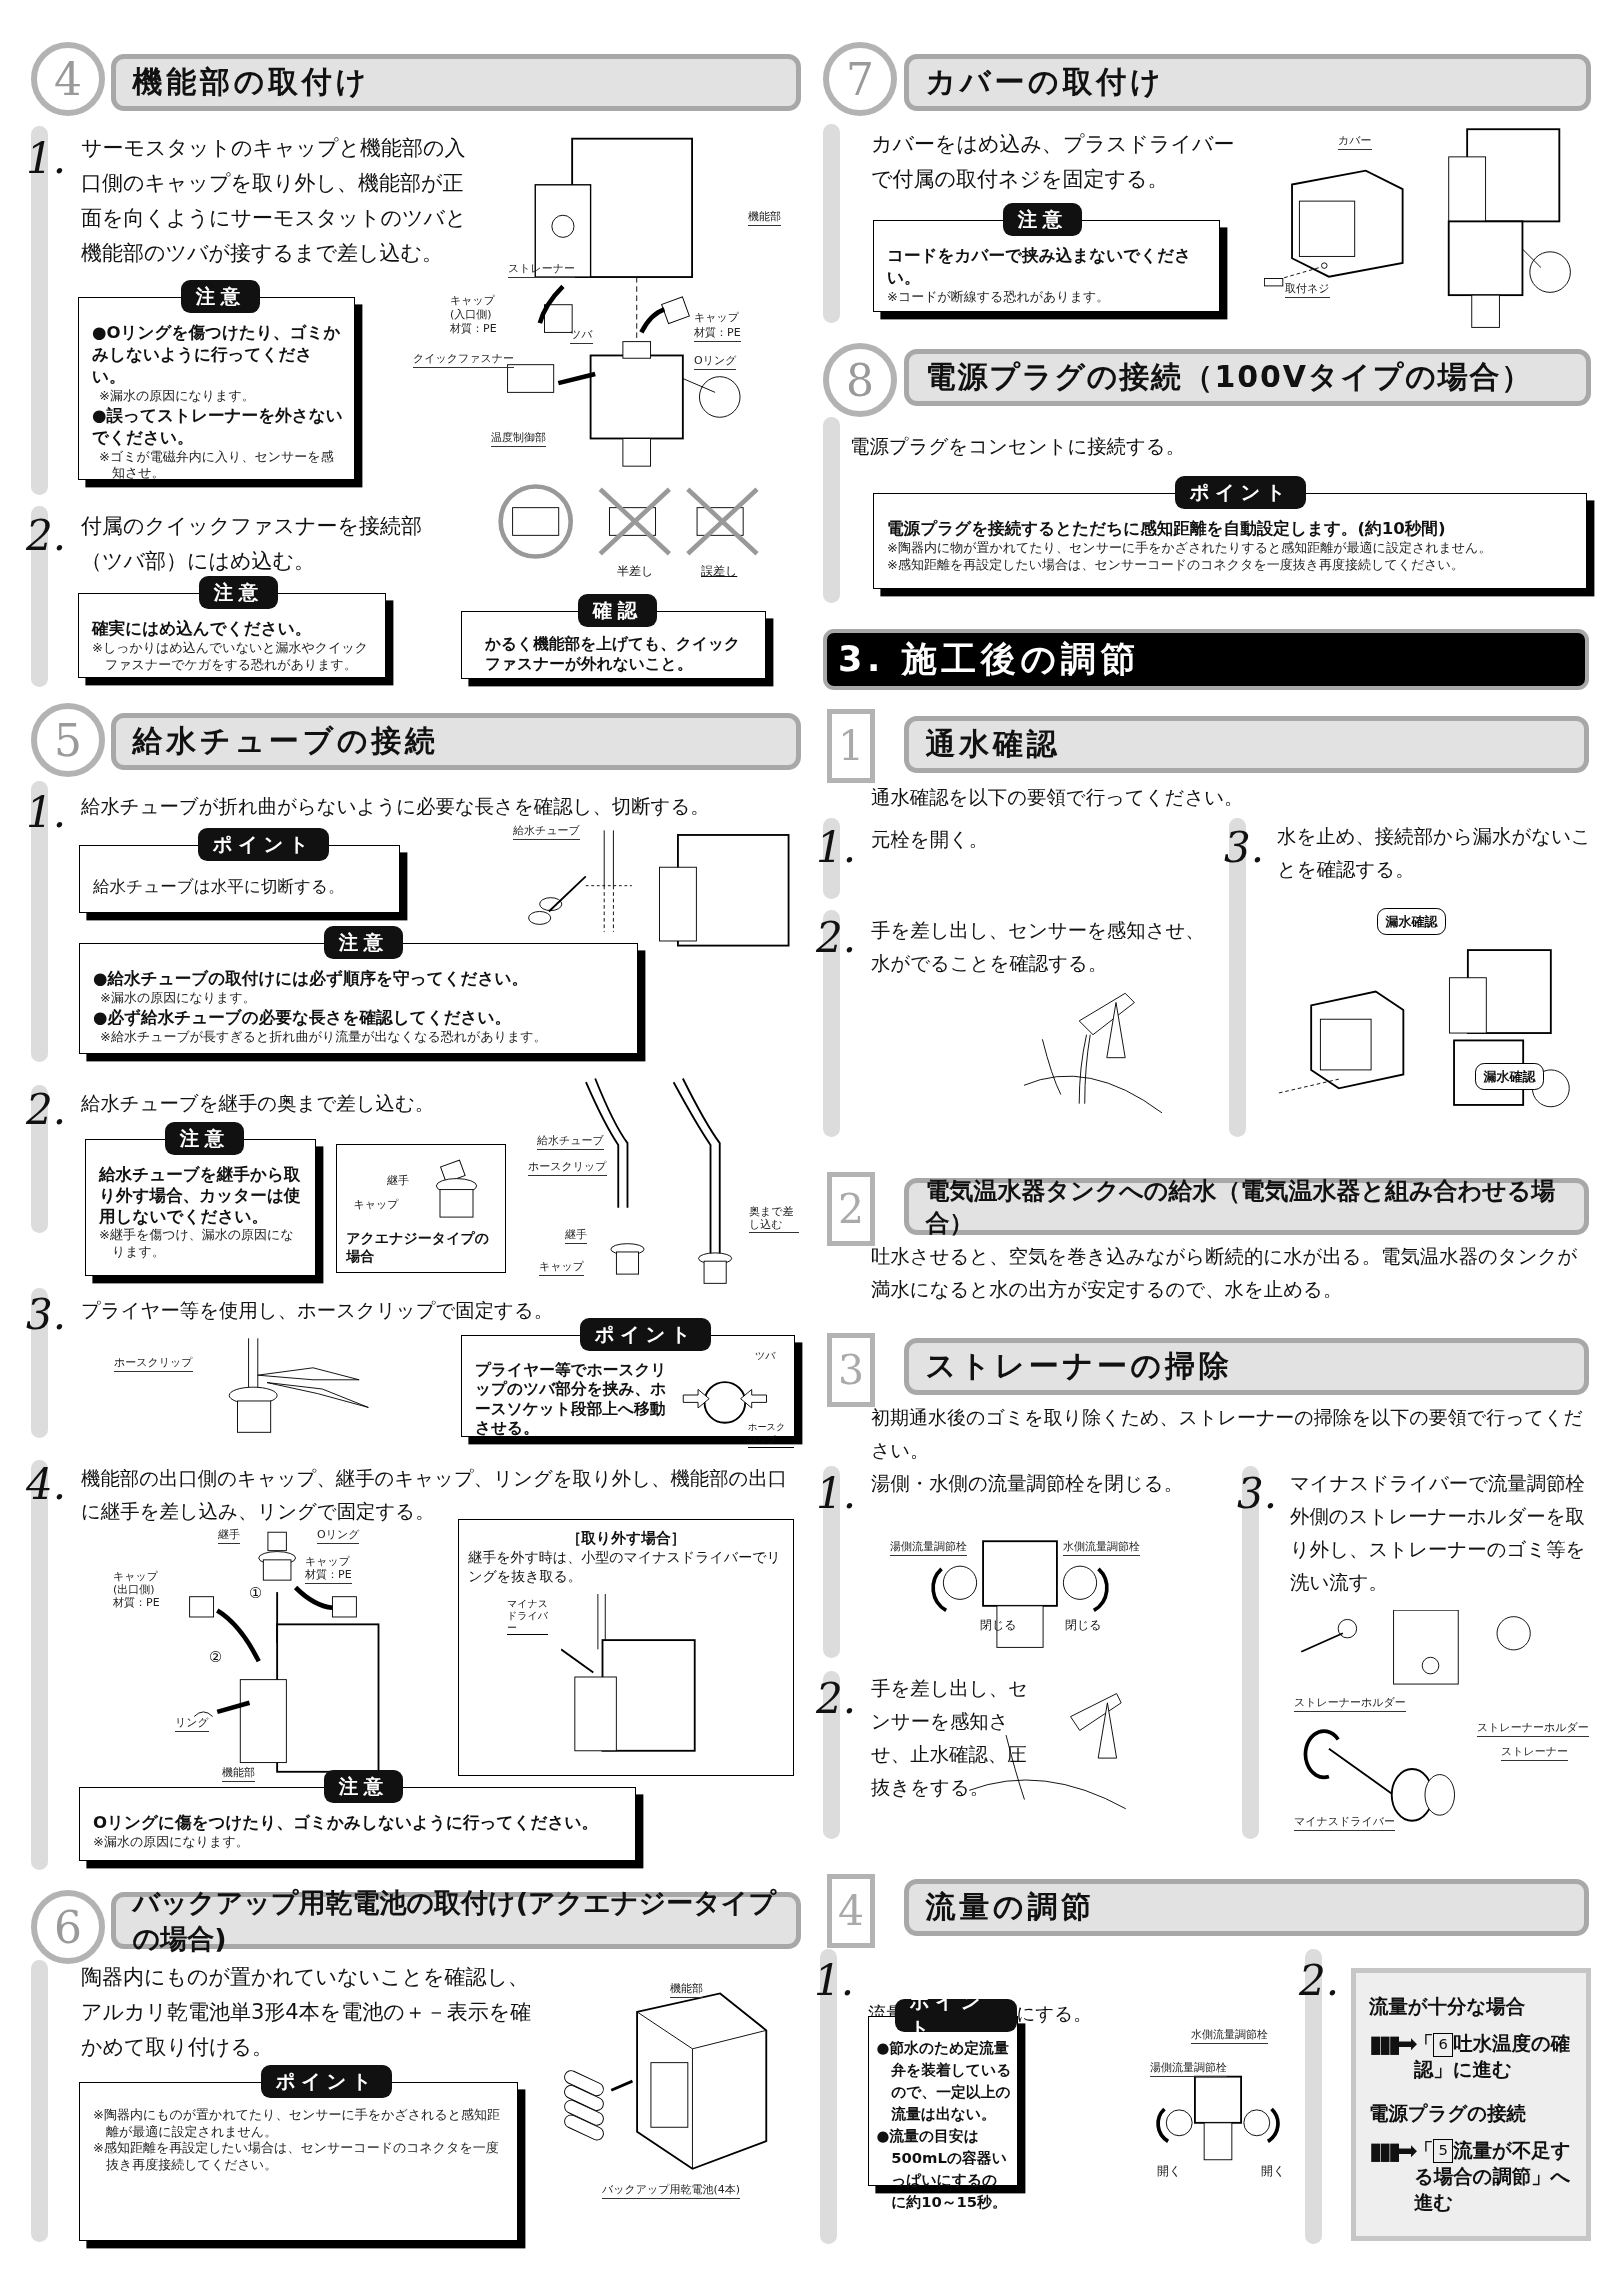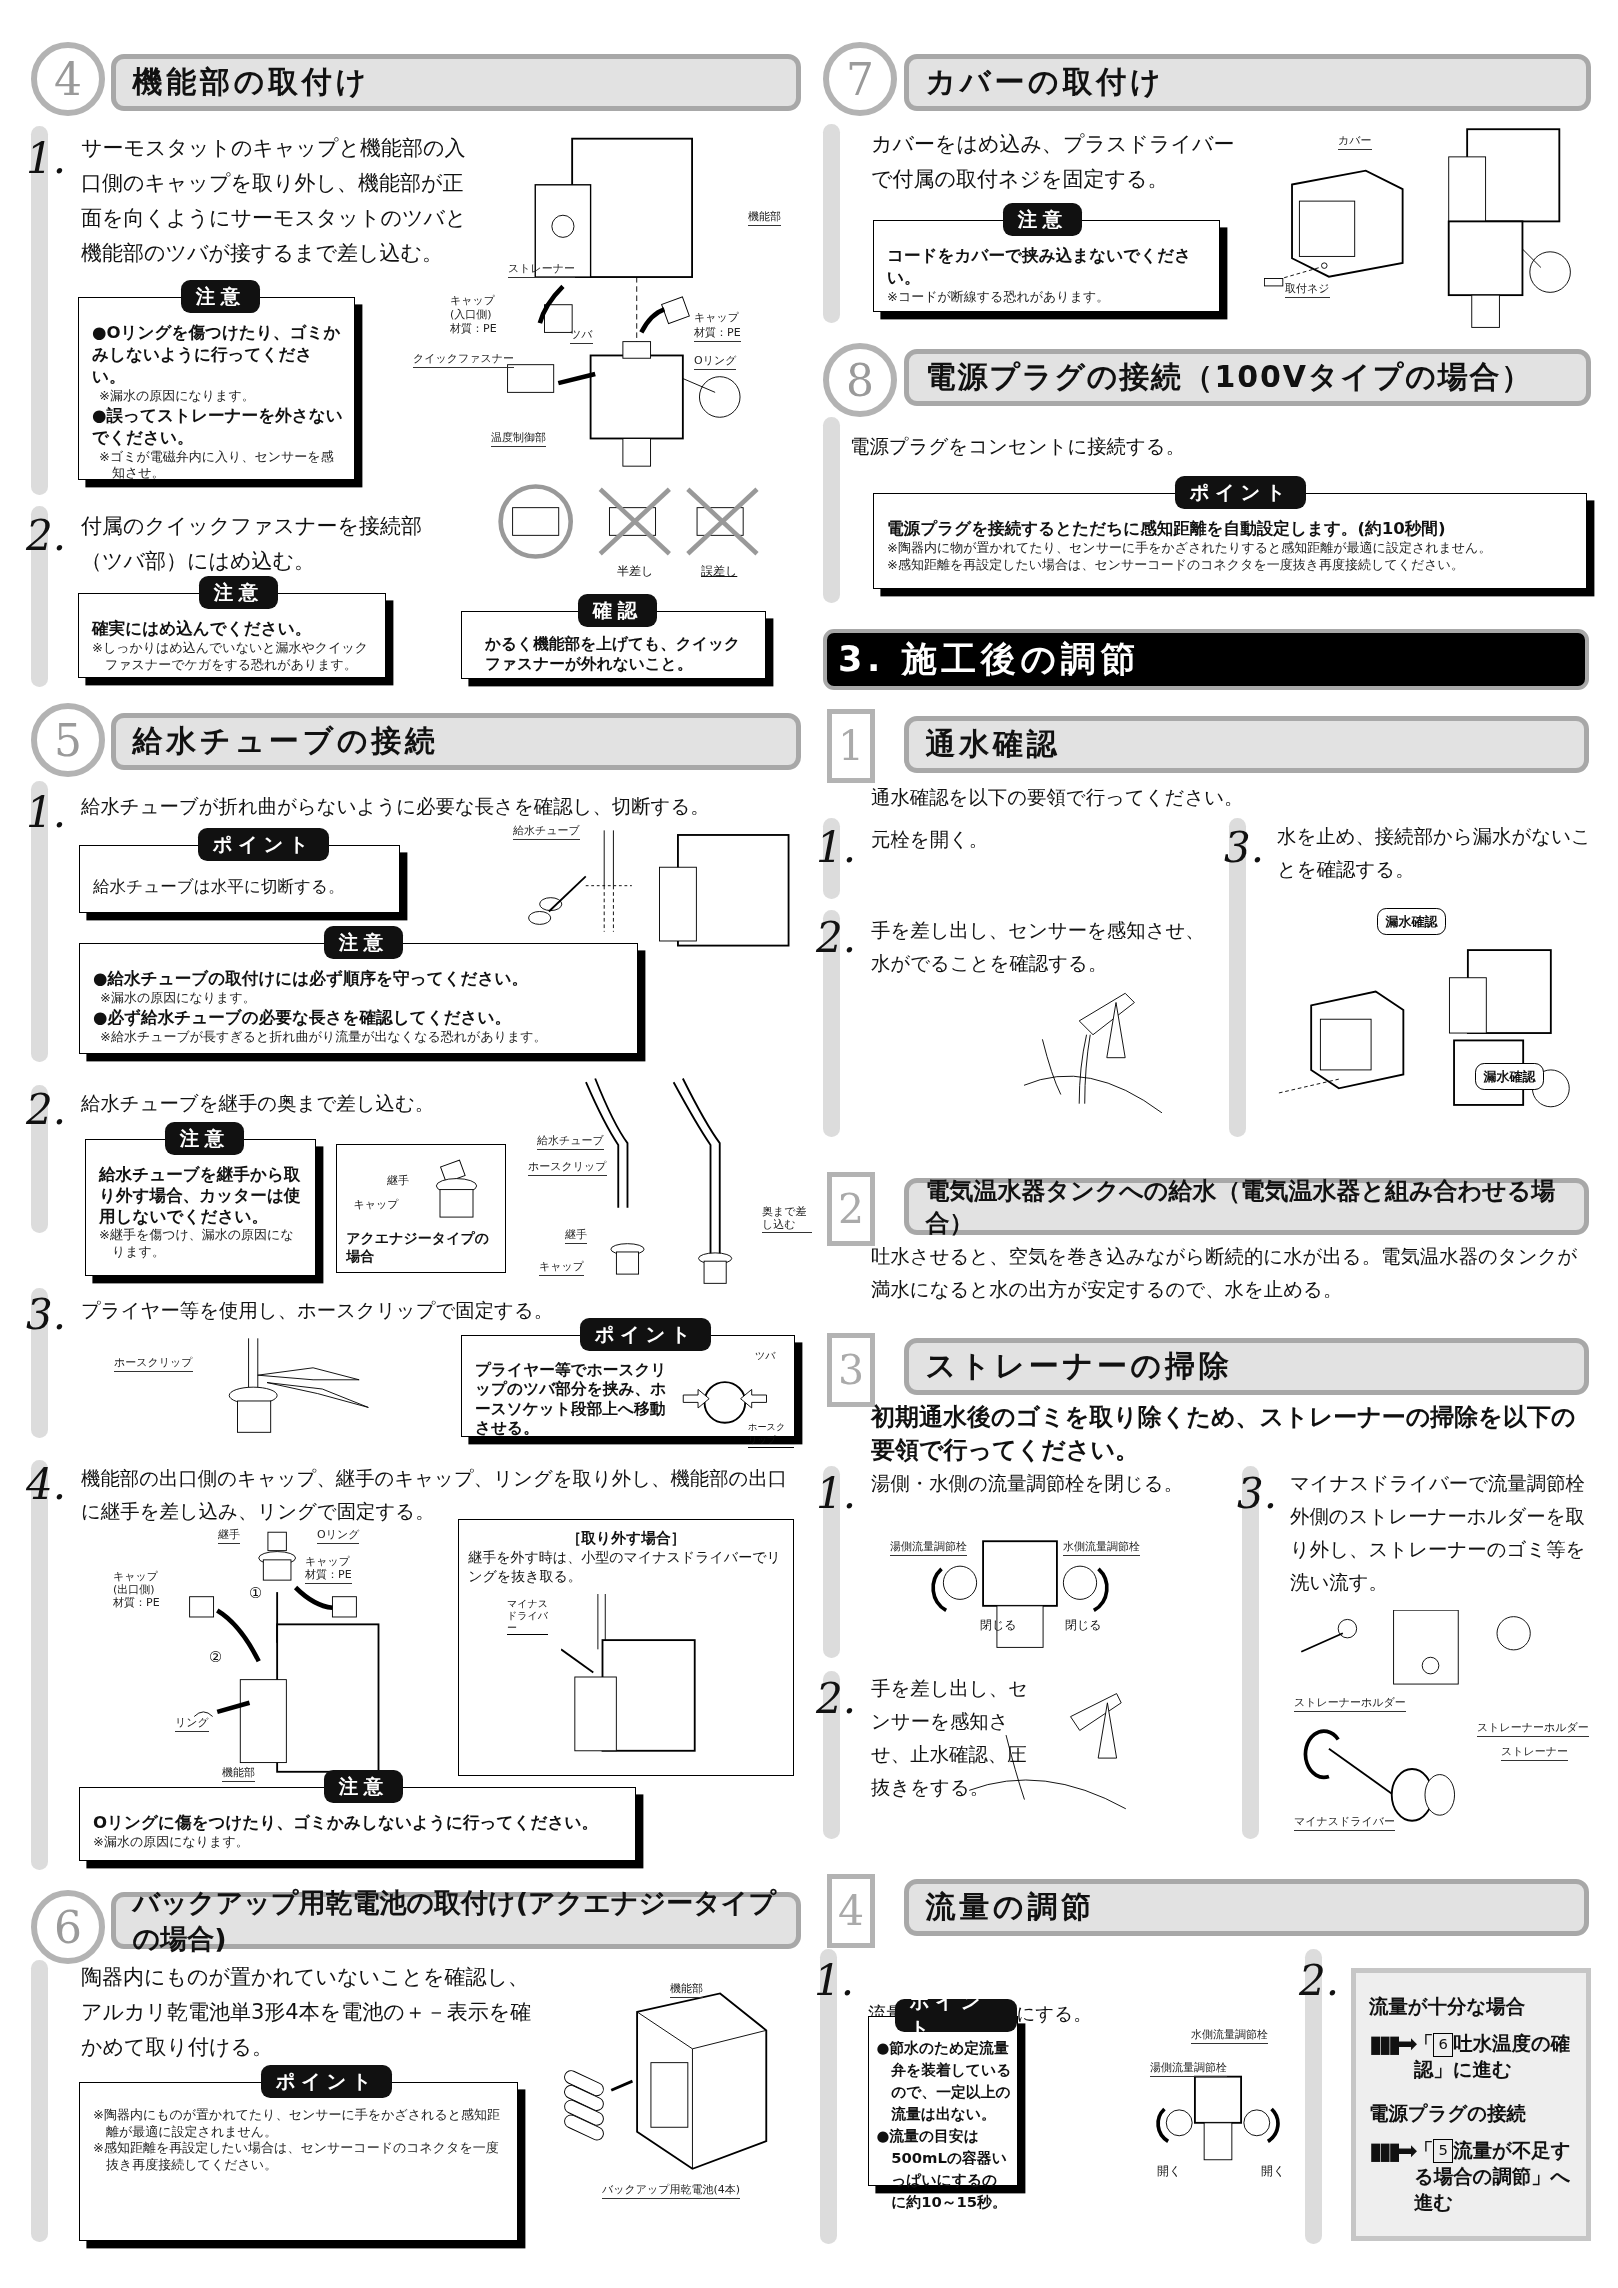--- a/index.html
+++ b/index.html
@@ -225,21 +225,21 @@
     <path d="M170 10 Q195 60 210 80 L210 200" fill="none" stroke="#000" stroke-width="2"></path>
     <path d="M160 14 Q185 60 200 82 L200 200" fill="none" stroke="#000" stroke-width="2"></path>
     <ellipse cx="205" cy="205" rx="18" ry="6" fill="#fff" stroke="#000"></ellipse>
     <rect x="193" y="208" width="24" height="24" fill="#fff" stroke="#000"></rect>
   </svg>
 </div>
 <div class="lbl" style="left:537px;top:1133px;">給水チューブ</div>
 <div class="lbl" style="left:528px;top:1159px;">ホースクリップ</div>
 <div class="lbl" style="left:565px;top:1227px;">継手</div>
 <div class="lbl" style="left:539px;top:1259px;">キャップ</div>
-<div class="lbl" style="left:749px;top:1205px;width:50px;white-space:normal;line-height:13px;margin-left:13px;">奥まで差し込む</div>
+<div class="lbl" style="left:749px;top:1205px;width:50px;white-space:normal;line-height:13px;">奥まで差し込む</div>
 
 <div class="step-bar" style="left:31px;top:1288px;height:150px;"></div>
 <div class="step-num" style="left:26px;top:1294px;">3.</div>
 <div class="body-text" style="left:81px;top:1294px;width:554px;font-size:19.4px;">プライヤー等を使用し、ホースクリップで固定する。</div>
 
 <div class="illus" style="left:138px;top:1338px;width:258px;height:102px;">
   <svg viewBox="0 0 280 110">
     <line x1="120" y1="0" x2="120" y2="55" stroke="#000"></line>
     <line x1="130" y1="0" x2="130" y2="55" stroke="#000"></line>
     <ellipse cx="125" cy="62" rx="26" ry="9" fill="#fff" stroke="#000"></ellipse>
@@ -427,21 +427,21 @@
 </div>
 <div class="abs" style="left:1377px;top:908px;padding:3.7px 7.4px;border:1.8px solid #000;border-radius:9.2px;background:#fff;font-size:13px;font-weight:bold;">漏水確認</div>
 <div class="abs" style="left:1475px;top:1063px;padding:3.7px 7.4px;border:1.8px solid #000;border-radius:9.2px;background:#fff;font-size:13px;font-weight:bold;">漏水確認</div>
 
 <div class="sec-square" style="left:827px;top:1172px;">2</div>
 <div class="sec-pill" style="left:904px;top:1178px;width:685px;font-size:24px;letter-spacing:0;">電気温水器タンクへの給水（電気温水器と組み合わせる場合）</div>
 <div class="body-text" style="left:871px;top:1240px;width:720px;font-size:19.4px;">吐水させると、空気を巻き込みながら断続的に水が出る。電気温水器のタンクが満水になると水の出方が安定するので、水を止める。</div>
 
 <div class="sec-square" style="left:827px;top:1333px;">3</div>
 <div class="sec-pill" style="left:904px;top:1338px;width:685px;">ストレーナーの掃除</div>
-<div class="body-text" style="left:871px;top:1401px;width:720px;font-size:24px;font-weight:bold;">初期通水後のゴミを取り除くため、ストレーナーの掃除を以下の要領で行ってください。</div>
+<div class="body-text" style="left:871px;top:1401px;width:720px;font-size:19px;">初期通水後のゴミを取り除くため、ストレーナーの掃除を以下の要領で行ってください。</div>
 
 <div class="step-bar" style="left:823px;top:1466px;height:192px;"></div>
 <div class="step-num" style="left:816px;top:1473px;">1.</div>
 <div class="body-text" style="left:871px;top:1467px;width:351px;font-size:19.4px;">湯側・水側の流量調節栓を閉じる。</div>
 <div class="illus" style="left:886px;top:1532px;width:268px;height:120px;">
   <svg viewBox="0 0 290 130">
     <rect x="105" y="10" width="80" height="70" fill="#fff" stroke="#000" stroke-width="2"></rect>
     <rect x="120" y="80" width="50" height="45" fill="#fff" stroke="#000"></rect>
     <circle cx="80" cy="55" r="18" fill="#fff" stroke="#000"></circle>
     <circle cx="210" cy="55" r="18" fill="#fff" stroke="#000"></circle>

